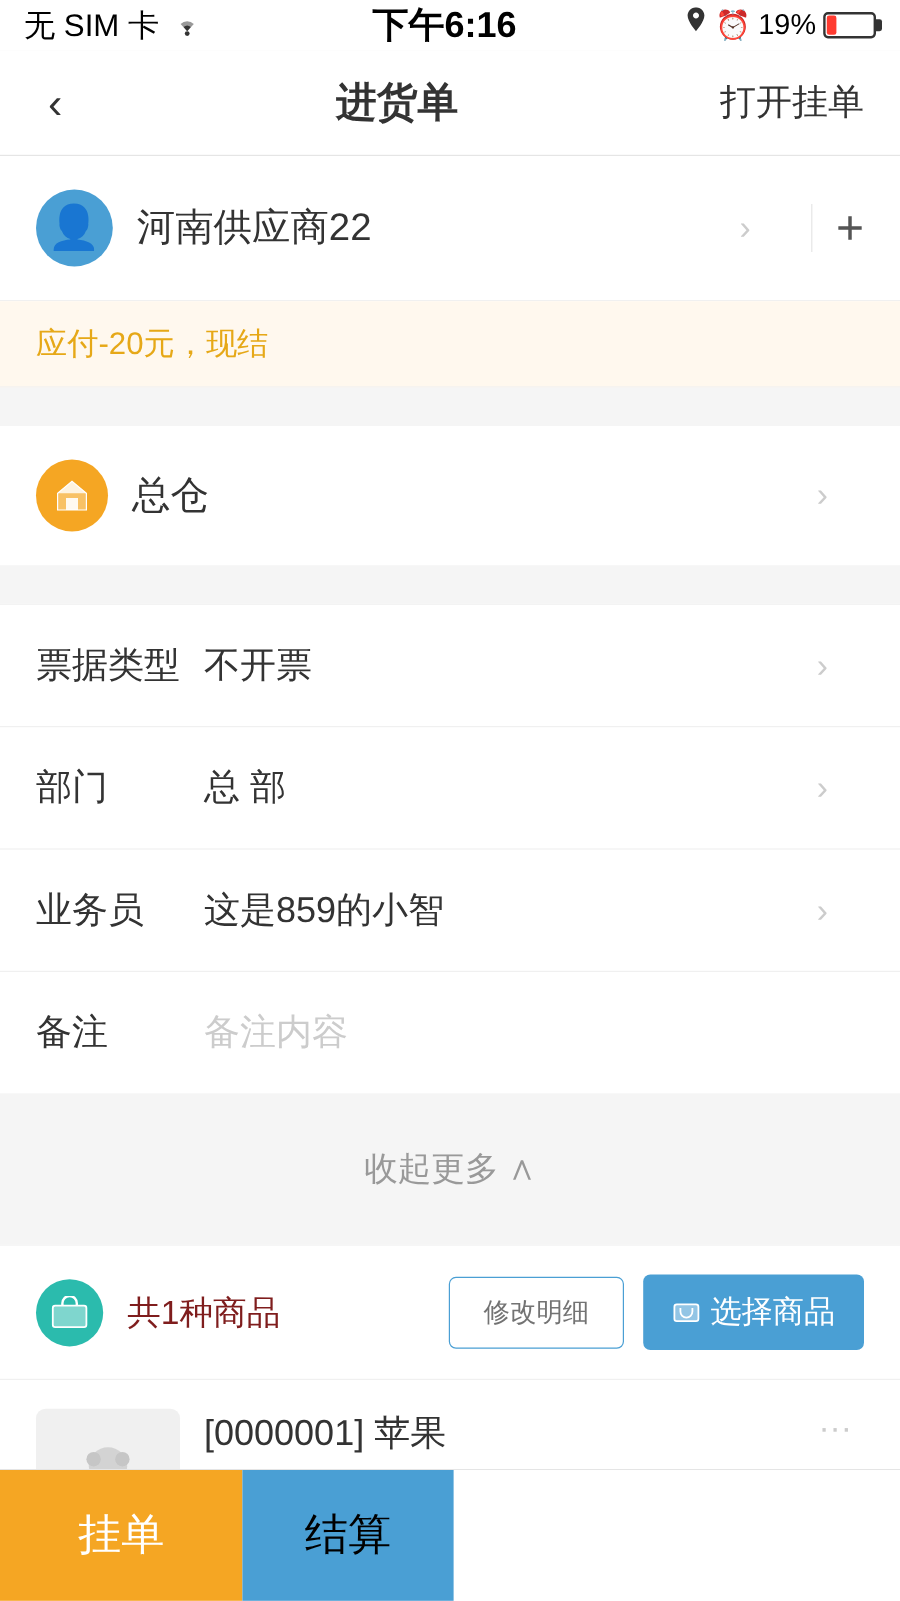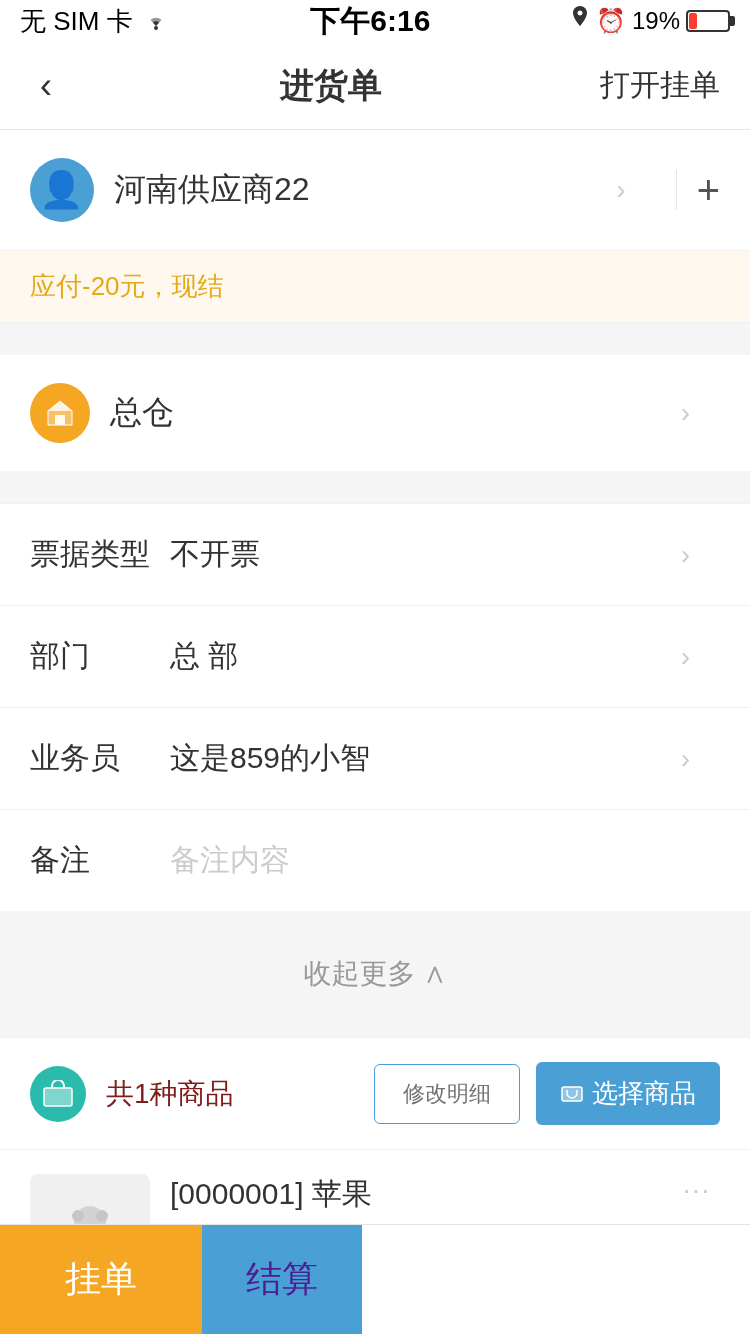--- a/index.html
+++ b/index.html
@@ -304,25 +304,25 @@
     }
     .footer-btn-hold {
       width: 202px;
       background: #f5a623;
       display: flex; align-items: center; justify-content: center;
       font-size: 36px;
       color: #fff;
       cursor: pointer;
     }
     .footer-btn-checkout {
-      width: 160px;
+      width: 176px;
       background: #4a9fd4;
       display: flex; align-items: center; justify-content: center;
       font-size: 36px;
-      color: #4c1d95;
+      color: #000000;
       cursor: pointer;
     }
 
     
     .section-gap { height: 16px; background: #f5f5f5; }
   </style>
 </head>
 <body>
 
 <div class="status-bar">

